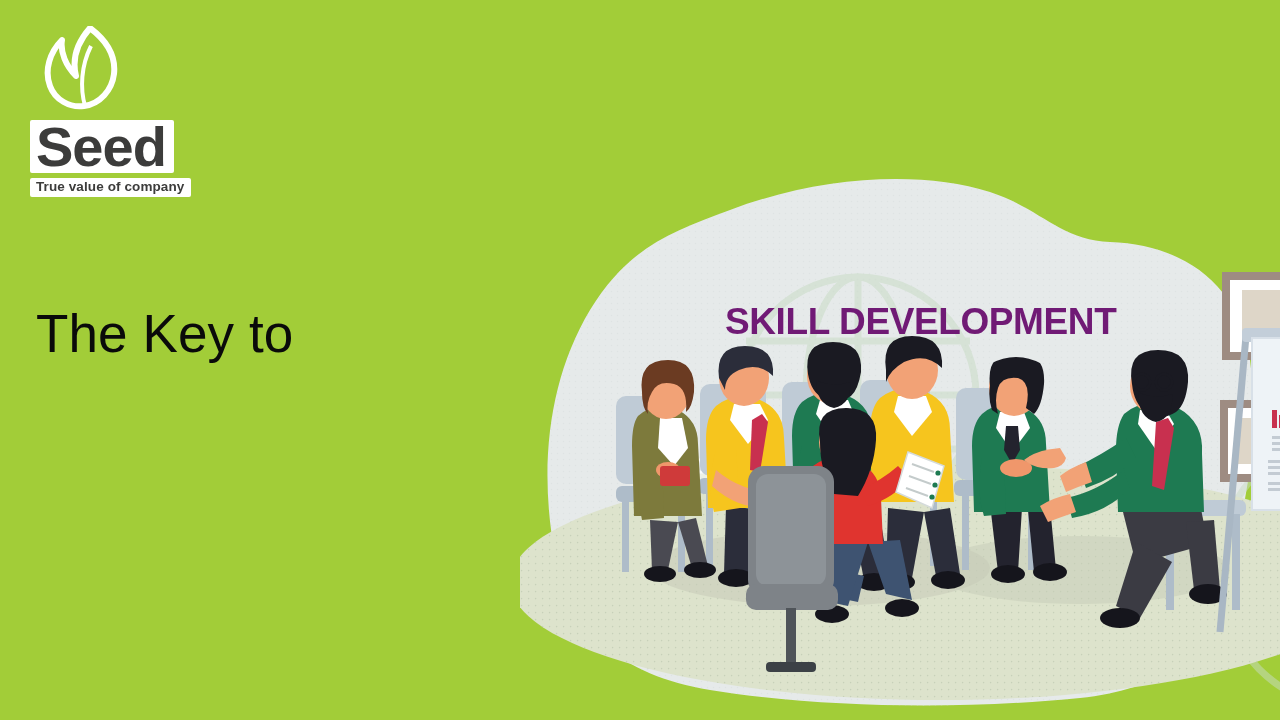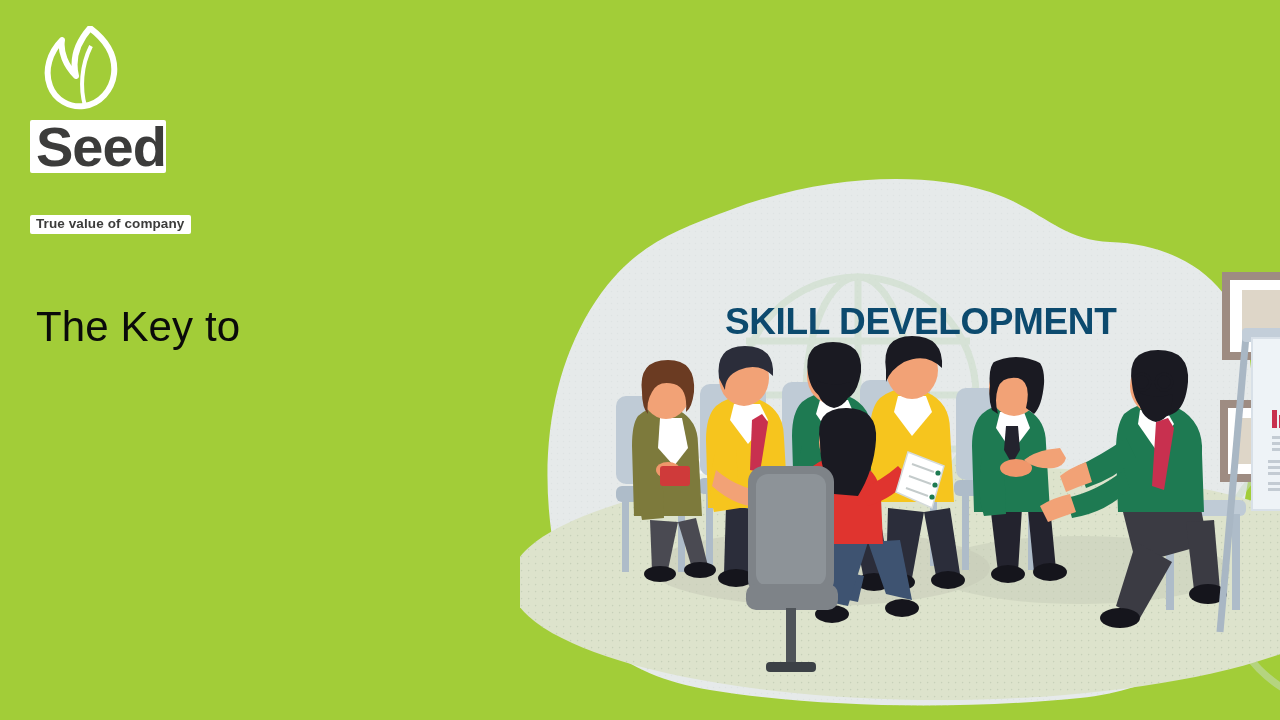--- a/index.html
+++ b/index.html
@@ -22,50 +22,50 @@
     position:absolute;inset:0;background:#A3CD39;
     clip-path:polygon(1280 240,1280 720,1140 720,980 470);
     opacity:.55;
   }
 
   
   .logo{position:absolute;left:28px;top:26px;width:190px;height:160px;}
   .logo-mark{position:absolute;left:8px;top:0;width:96px;height:94px;}
   .logo-word{
     position:absolute;left:2px;top:94px;
-    background:#fff;padding:1px 0 0 6px;border-radius:2px;
+    background:#fff;padding:1px 8px 0 6px;border-radius:2px;
   }
   .logo-word .name{
     font-size:56px;font-weight:700;line-height:.92;color:#3C3C3B;
     letter-spacing:-1px;display:block;
   }
   .logo-tag{
     position:absolute;left:2px;top:152px;background:#fff;
-    padding:2px 7px 3px 6px;border-radius:2px;margin-top:37px;
+    padding:2px 7px 3px 6px;border-radius:2px;
   }
   .logo-tag span{
     font-size:13.5px;font-weight:600;color:#3C3C3B;letter-spacing:.1px;
     display:block;line-height:1.05;
   }
 
   
   .headline{
     position:absolute;left:36px;top:300px;width:600px;
-    font-size:42px;line-height:1.28;color:#0A0A0A;font-weight:400;
+    font-size:53px;line-height:1.28;color:#0A0A0A;font-weight:400;
     letter-spacing:.1px;
   }
   .headline .l{display:block;}
 
   
   .illus{position:absolute;left:520px;top:170px;width:760px;height:550px;}
   .blob-svg,.scene-svg{position:absolute;left:0;top:0;}
 
   .skill-title{
     position:absolute;left:205px;top:131px;
-    font-size:37px;font-weight:700;color:#0c4a6e;
+    font-size:37px;font-weight:700;color:#701a75;
     letter-spacing:-.4px;white-space:nowrap;
   }
 </style>
 </head>
 <body>
 
 <div id="stage">
 
   <div class="bg-base"></div>
   <div class="bg-diag-dark"></div>

